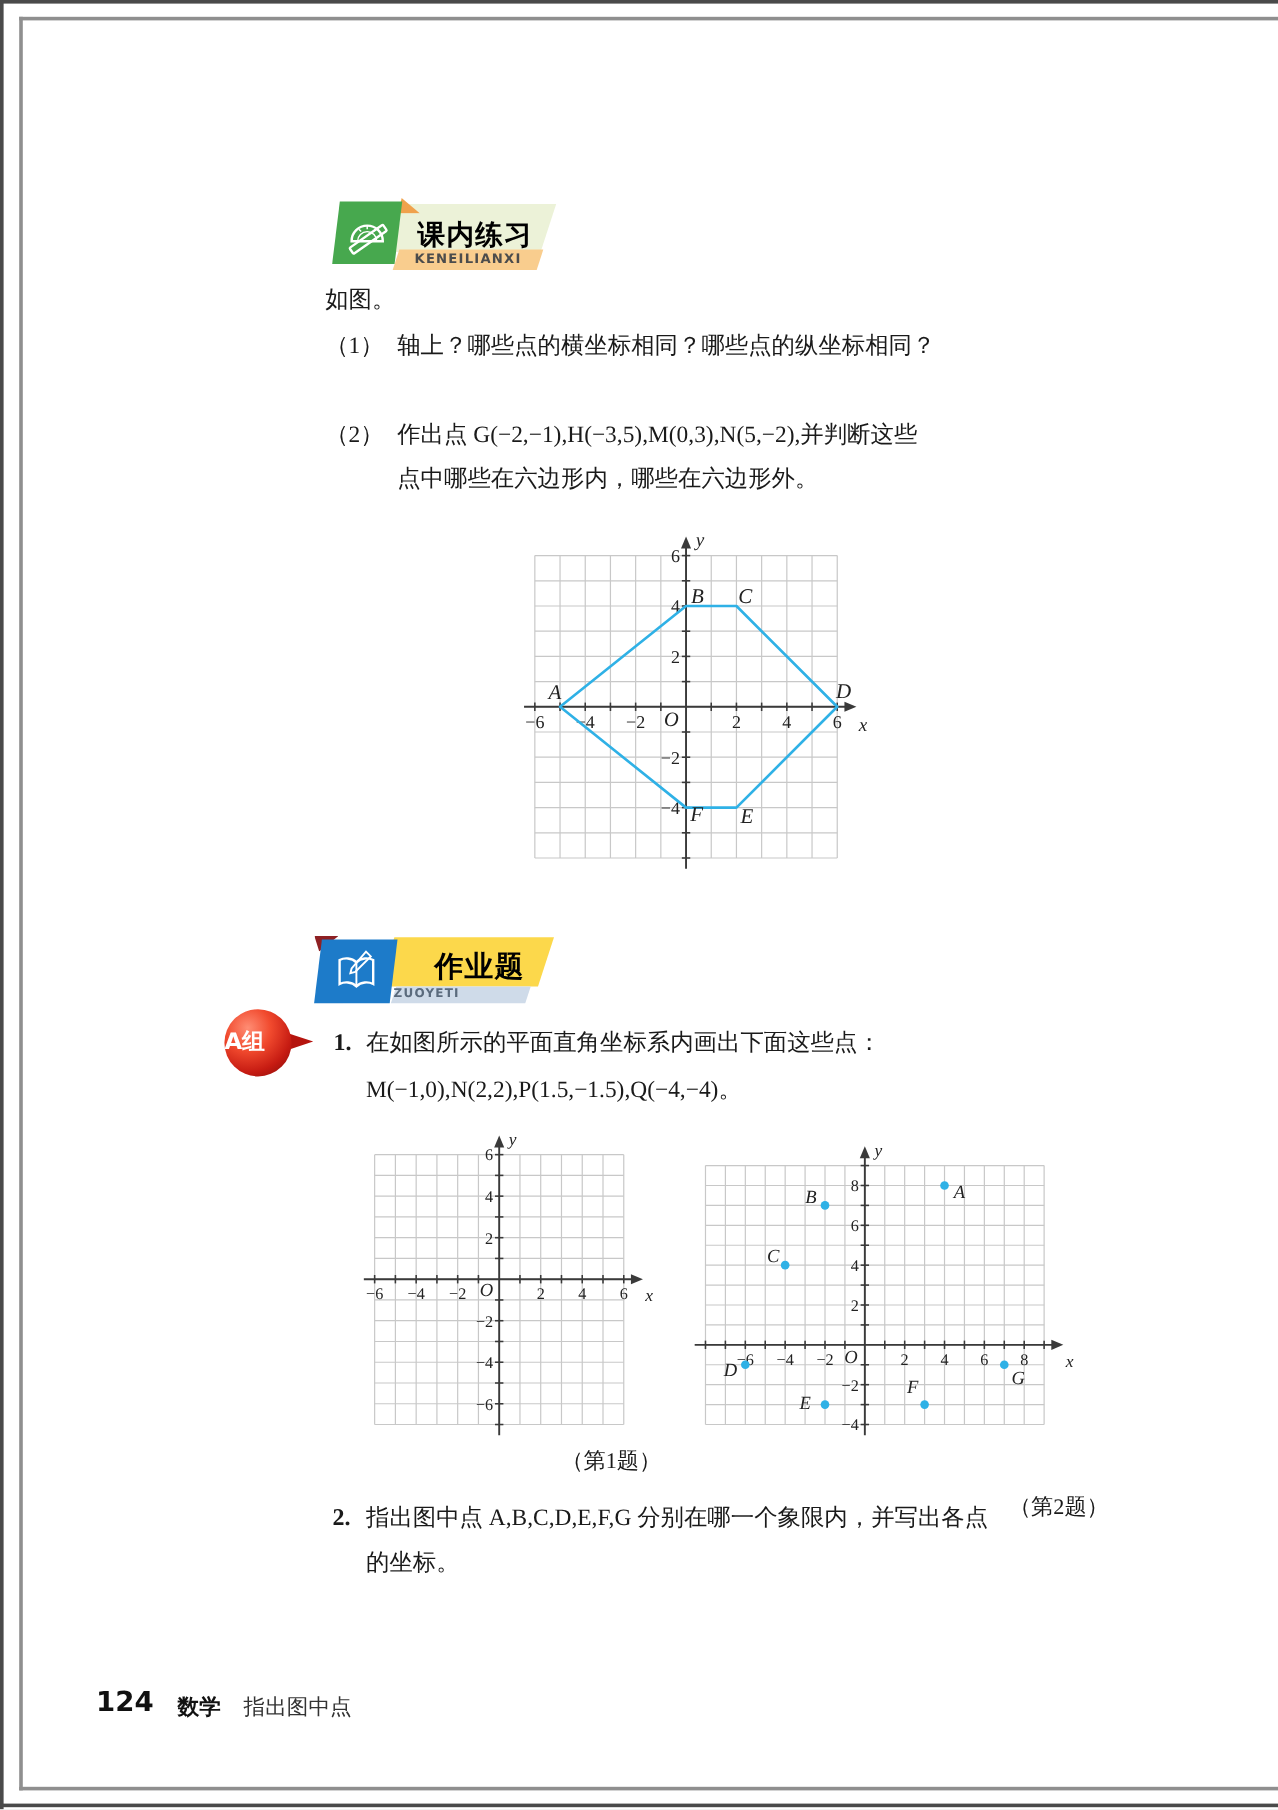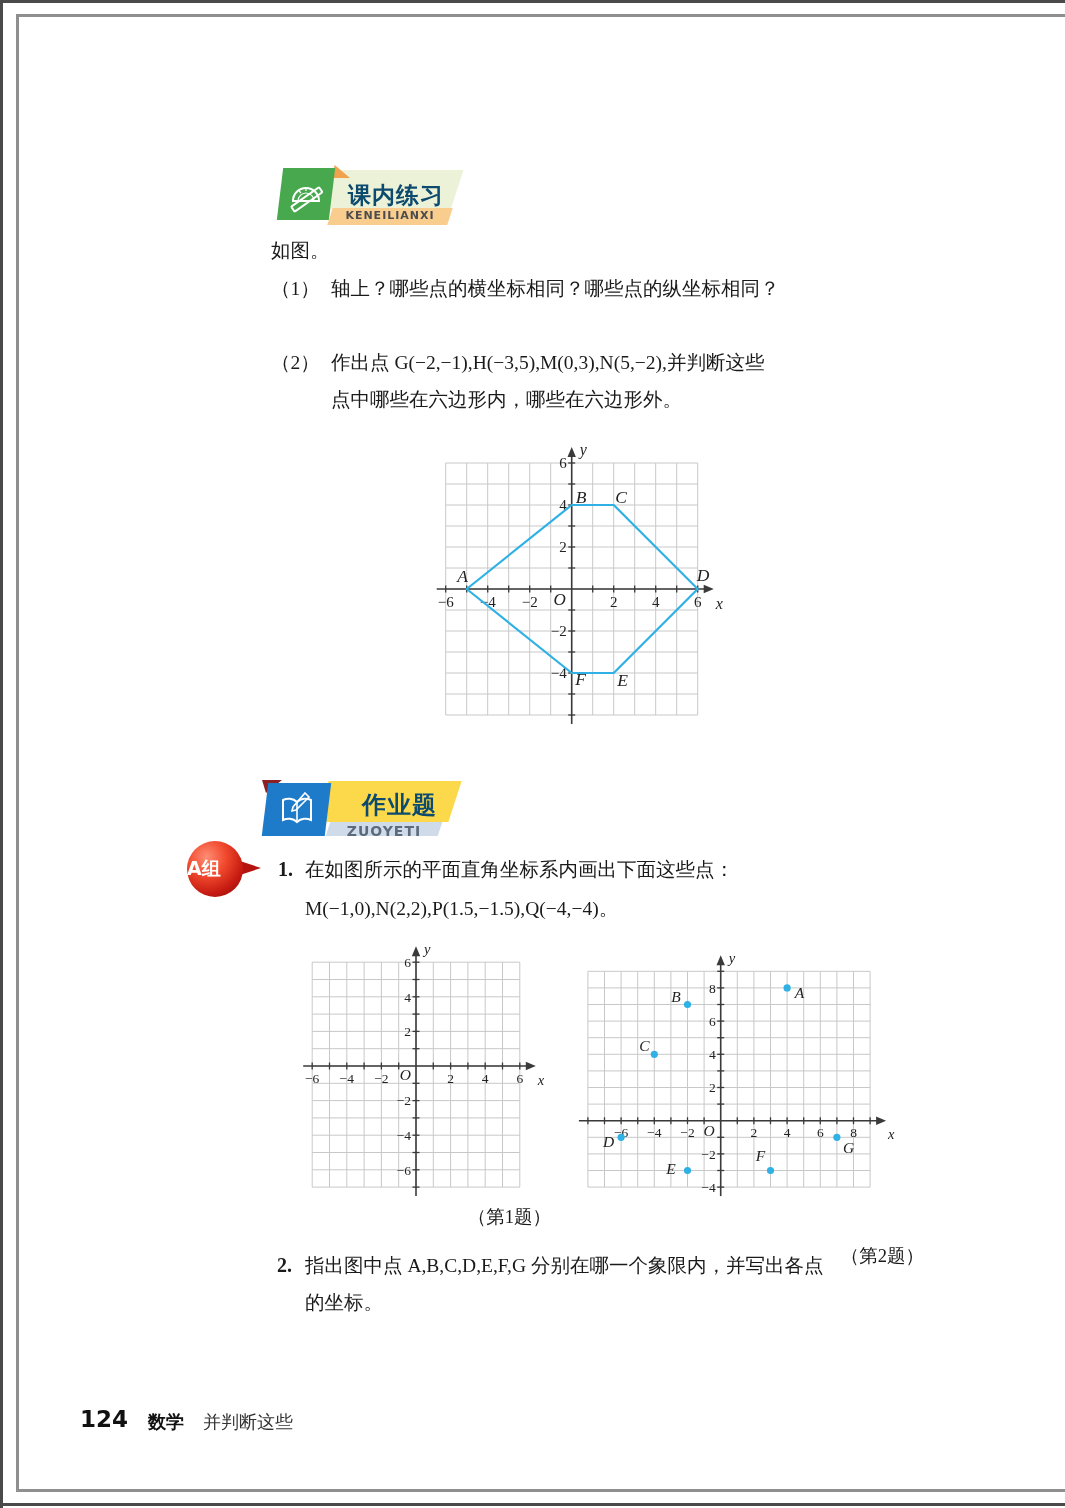--- a/index.html
+++ b/index.html
@@ -12,32 +12,32 @@
   .edge-bottom{left:0;top:1503px;width:1065px;height:3px;background:#4a4a4a;}
   .inner-frame{left:16px;top:14px;width:1049px;height:1478px;box-sizing:border-box;
         border-left:3px solid #8f8f8f;border-top:3px solid #8f8f8f;border-bottom:3px solid #8f8f8f;}
   
   .badge{width:210px;height:72px;}
   .par{position:absolute;}
   .badge1-cream{left:19px;top:8px;width:170px;height:40px;background:#ecf2d8;transform:skewX(-18deg);}
   .badge1-strip{left:62px;top:46px;width:120px;height:17px;background:#f9cd8e;transform:skewX(-18deg);}
   .badge1-tri{left:64px;top:3px;width:18px;height:13px;background:#f0a24c;clip-path:polygon(15% 0,100% 100%,0 100%);}
   .badge1-green{left:12px;top:6px;width:52px;height:52px;background:#47a84e;transform:skewX(-7deg);}
-  .badge-title{font-family:"DejaVu Sans","Liberation Sans",sans-serif;font-weight:bold;color:#0c4a6e;}
+  .badge-title{font-family:"DejaVu Sans","Liberation Sans",sans-serif;font-weight:bold;color:#000000;}
   .b1-title{left:80px;top:18px;font-size:23px;letter-spacing:1px;}
   .b1-pinyin{left:62px;top:47px;width:120px;text-align:center;font-family:"DejaVu Sans","Liberation Sans",sans-serif;
         font-size:11px;font-weight:bold;color:#4c4c4c;letter-spacing:1px;}
   .badge2-tri-top{left:0px;top:2px;width:20px;height:13px;background:#8e2023;clip-path:polygon(0 0,100% 0,20% 100%);}
   .badge2-tri-bot{left:2px;top:44px;width:22px;height:14px;background:#8e2023;clip-path:polygon(0 0,100% 100%,0 100%);}
   .badge2-yellow{left:60px;top:3px;width:133px;height:41px;background:#fcd84b;transform:skewX(-18deg);}
   .badge2-strip{left:66px;top:44px;width:112px;height:14px;background:#cfdbe9;transform:skewX(-18deg);}
   .badge2-blue{left:3px;top:5px;width:63px;height:53px;background:#1d7bc9;transform:skewX(-7deg);}
   .b2-title{left:100px;top:11px;font-size:24px;letter-spacing:1px;}
-  .b2-pinyin{left:66px;top:45px;width:112px;text-align:center;font-family:"DejaVu Sans","Liberation Sans",sans-serif;
-        font-size:14px;font-weight:bold;color:#5b6b7d;letter-spacing:1px;}
+  .b2-pinyin{left:66px;top:45px;width:112px;font-family:"DejaVu Sans","Liberation Sans",sans-serif;
+        font-size:10px;font-weight:bold;color:#5b6b7d;letter-spacing:1px;}
   .icon-center{position:absolute;left:0;top:0;width:100%;height:100%;display:flex;align-items:center;justify-content:center;transform:skewX(7deg);}
   
   .group-bubble{left:187px;top:841px;width:110px;height:60px;}
   .bubble-tail{position:absolute;left:46px;top:16px;width:28px;height:22px;background:#b5140e;
         clip-path:polygon(0 8%,100% 50%,0 92%);}
   .bubble-sphere{position:absolute;left:0;top:0;width:56px;height:56px;border-radius:50%;
         background:radial-gradient(circle at 35% 28%,#ff8d74 0%,#f14a2e 35%,#c61b12 68%,#7d0a08 100%);}
   .bubble-label{position:absolute;left:0;top:0;width:56px;height:56px;line-height:54px;text-align:left;
         font-family:"DejaVu Sans","Liberation Sans",sans-serif;font-size:19px;font-weight:bold;color:#ffffff;}
   
@@ -381,15 +381,15 @@
   <div class="abs caption" style="left:578px;top:1243px;width:346px;">（第2题）</div>
 
   <div class="abs cjk probnum" style="left:261px;top:1247px;">2.</div>
   <div class="abs" style="left:289px;top:1247px;">
     <div class="cjk">指出图中点 A,B,C,D,E,F,G 分别在哪一个象限内，并写出各点</div>
     <div class="cjk">的坐标。</div>
   </div>
 
   <div class="abs footer-num" style="left:80px;top:1406px;">124</div>
   <div class="abs footer-subj" style="left:148px;top:1410px;">数学</div>
-  <div class="abs footer-vol" style="left:203px;top:1410px;">并判断这些</div>
+  <div class="abs footer-vol" style="left:203px;top:1410px;">指出图中点</div>
 
 </div>
 
 </body></html>

